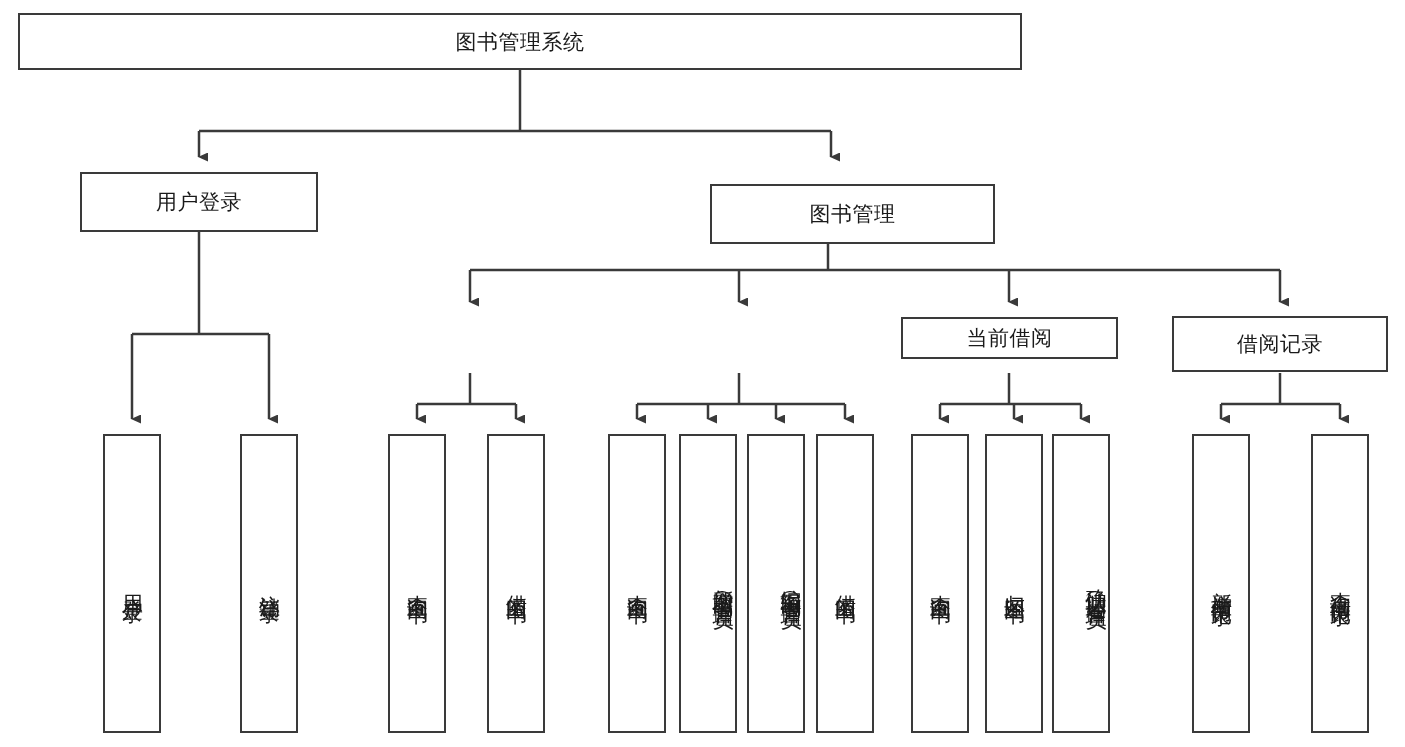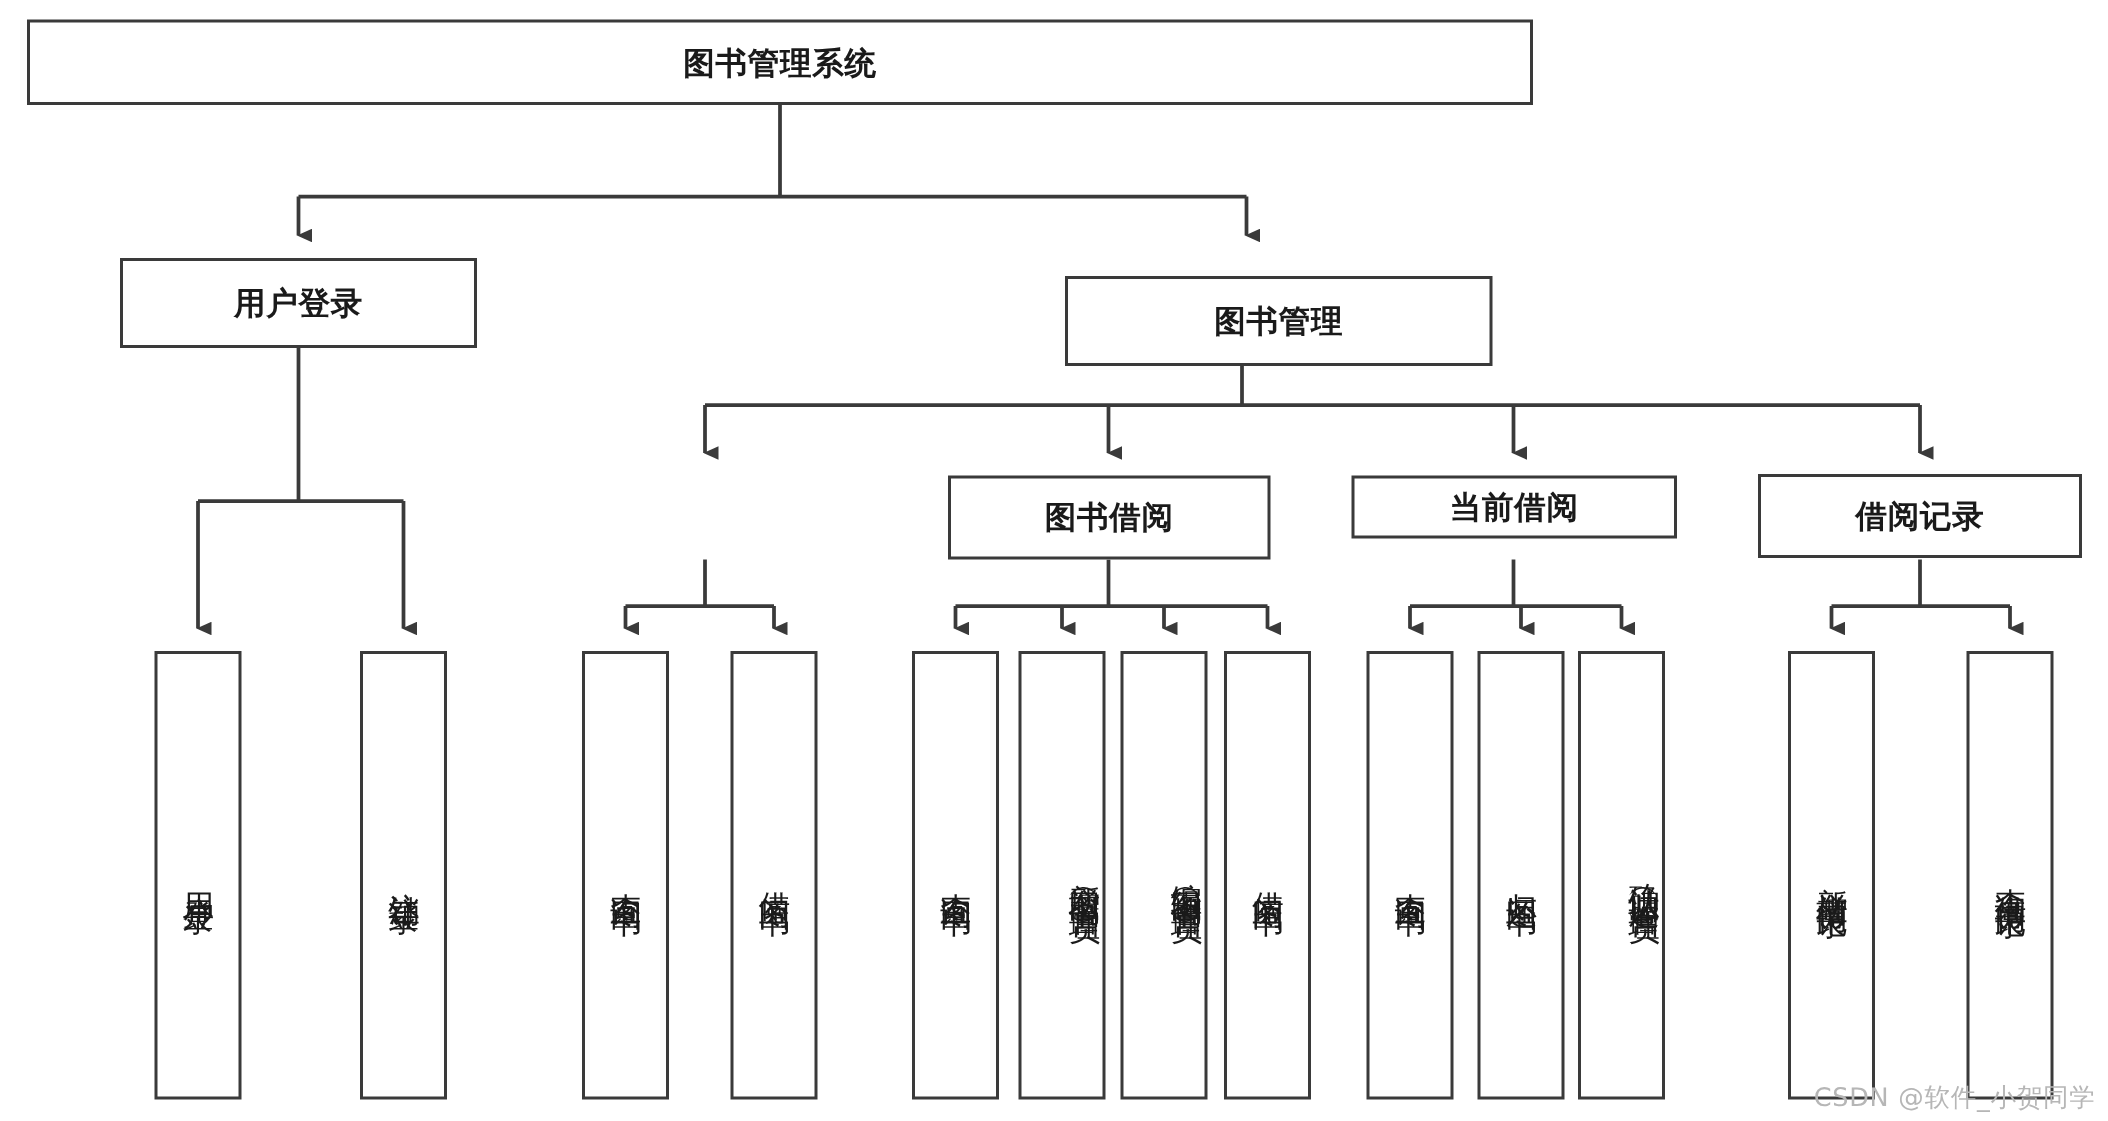--- a/index.html
+++ b/index.html
@@ -31,21 +31,20 @@
     border: 2.5px solid #3a3a3a;
     background: #ffffff;
     display: flex;
     align-items: center;
     justify-content: center;
     color: #1a1a1a;
   }
   .node.h {
     font-size: 21px;
     letter-spacing: 0.5px;
-    font-weight: bold;
   }
   .node.leaf {
     writing-mode: vertical-rl;
     text-orientation: upright;
     font-size: 21px;
     line-height: 1.18;
     letter-spacing: 3px;
     align-items: flex-start;
     justify-content: center;
     padding-top: 6px;
@@ -122,21 +121,20 @@
       <path d="M1221,404 L1221,419" marker-end="url(#arr)"></path>
       <path d="M1340,404 L1340,419" marker-end="url(#arr)"></path>
     </g>
   </svg>
 
   <div class="node h" id="n-root" style="left:18px;top:13px;width:1004px;height:57px;">图书管理系统</div>
 
   <div class="node h" style="left:80px;top:172px;width:238px;height:60px;">用户登录</div>
   <div class="node h" style="left:710px;top:184px;width:285px;height:60px;">图书管理</div>
 
-  <div class="node h" style="left:632px;top:317px;width:215px;height:56px;">图书借阅</div>
   <div class="node h" style="left:901px;top:317px;width:217px;height:42px;">当前借阅</div>
   <div class="node h" style="left:1172px;top:304px;width:216px;height:56px;margin-top:12px;">借阅记录</div>
 
   <div class="node leaf mid" style="left:103px;top:434px;width:58px;height:299px;">用户登录</div>
   <div class="node leaf mid" style="left:240px;top:434px;width:58px;height:299px;">注销登录</div>
 
   <div class="node leaf mid" style="left:388px;top:434px;width:58px;height:299px;">查询图书</div>
   <div class="node leaf mid" style="left:487px;top:434px;width:58px;height:299px;">借阅图书</div>
 
   <div class="node leaf mid" style="left:608px;top:434px;width:58px;height:299px;">查询图书</div>
@@ -144,15 +142,14 @@
   <div class="node leaf tall" style="left:747px;top:434px;width:58px;height:299px;">编辑图书（管理员）</div>
   <div class="node leaf mid" style="left:816px;top:434px;width:58px;height:299px;">借阅图书</div>
 
   <div class="node leaf mid" style="left:911px;top:434px;width:58px;height:299px;">查询图书</div>
   <div class="node leaf mid" style="left:985px;top:434px;width:58px;height:299px;">归还图书</div>
   <div class="node leaf tall" style="left:1052px;top:434px;width:58px;height:299px;">确认归还（管理员）</div>
 
   <div class="node leaf mid" style="left:1192px;top:434px;width:58px;height:299px;">新增借阅记录</div>
   <div class="node leaf mid" style="left:1311px;top:434px;width:58px;height:299px;">查询借阅记录</div>
 
-  <div class="watermark">CSDN @软件_小贺同学</div>
 
 </div>
 
 </body></html>

